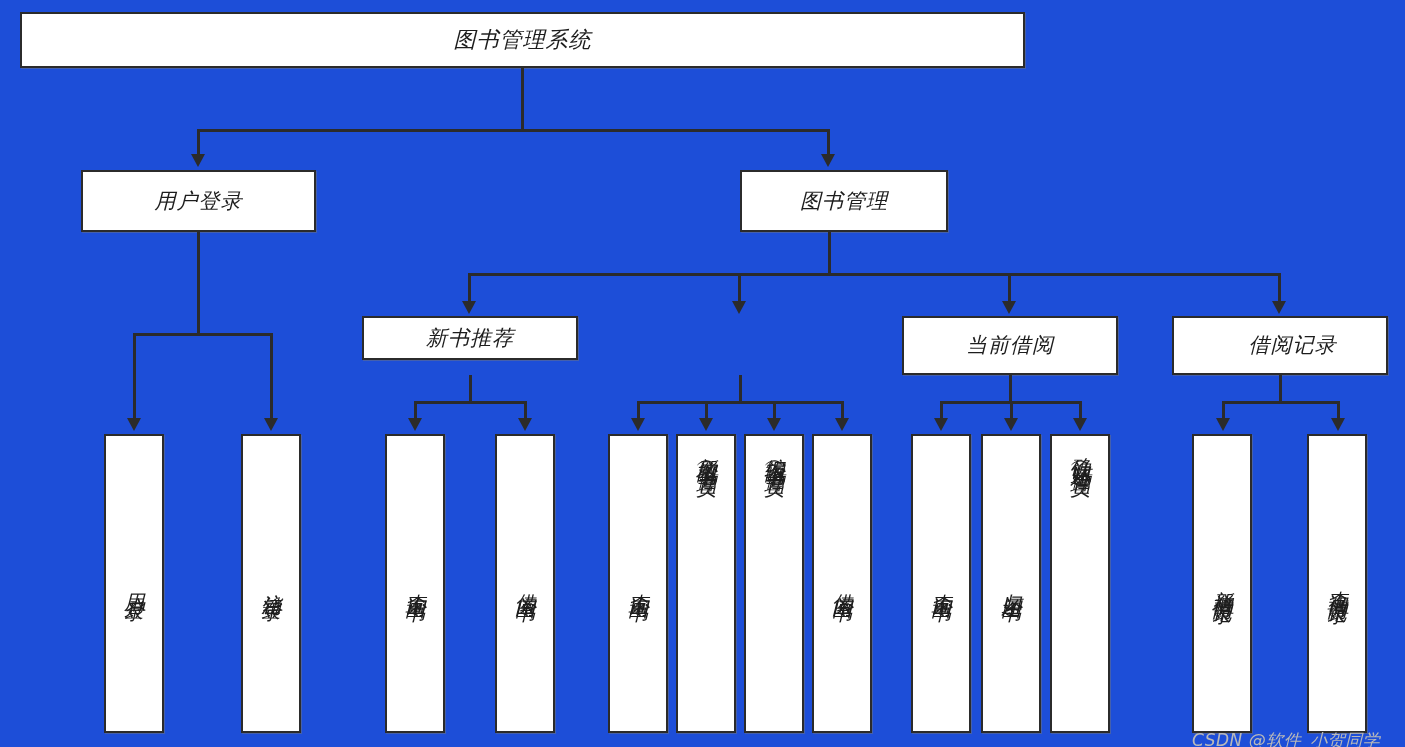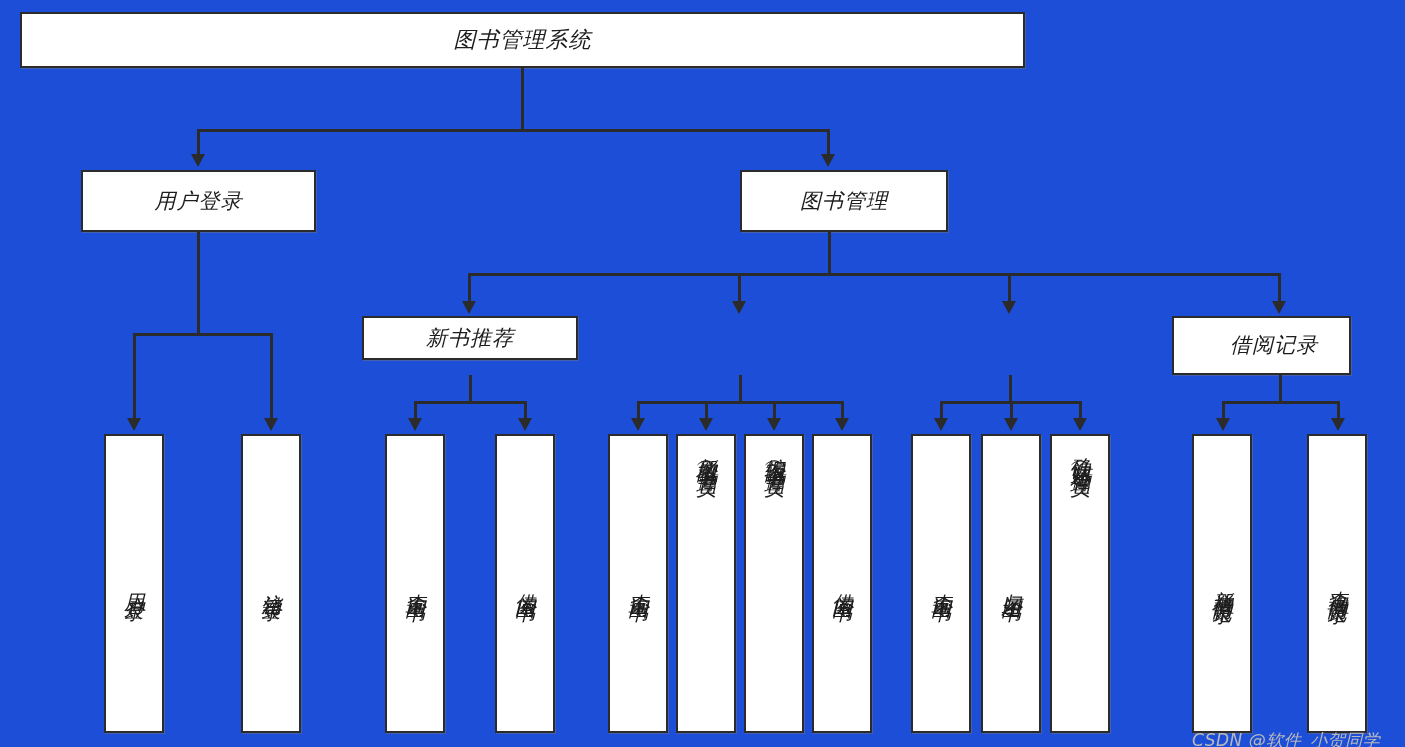--- a/index.html
+++ b/index.html
@@ -118,21 +118,24 @@
   <div class="ln vline" style="left:738px;top:273px;width:2.5px;height:29px;"></div>
   <div class="arrow" style="left:732px;top:301px;"></div>
   <div class="ln vline" style="left:1008px;top:273px;width:2.5px;height:29px;"></div>
   <div class="arrow" style="left:1002px;top:301px;"></div>
   <div class="ln vline" style="left:1278px;top:273px;width:2.5px;height:29px;"></div>
   <div class="arrow" style="left:1272px;top:301px;"></div>
 
   <div class="node" style="left:362px;top:316px;width:216px;height:44px;">
     <span class="label">新书推荐</span>
   </div>
-  <div class="node" style="left:1172px;top:316px;width:179px;height:59px;padding-left:25px;">
+  <div class="node" style="left:902px;top:316px;width:216px;height:59px;">
+    <span class="label">当前借阅</span>
+  </div>
+  <div class="node" style="left:1172px;top:316px;width:216px;height:59px;padding-left:25px;">
     <span class="label">借阅记录</span>
   </div>
 
   <div class="ln vline" style="left:469px;top:375px;width:2.5px;height:28px;"></div>
   <div class="ln hline" style="left:414px;top:401px;width:112px;height:2.5px;"></div>
   <div class="ln vline" style="left:414px;top:401px;width:2.5px;height:18px;"></div>
   <div class="arrow" style="left:408px;top:418px;"></div>
   <div class="ln vline" style="left:524px;top:401px;width:2.5px;height:18px;"></div>
   <div class="arrow" style="left:518px;top:418px;"></div>
 

